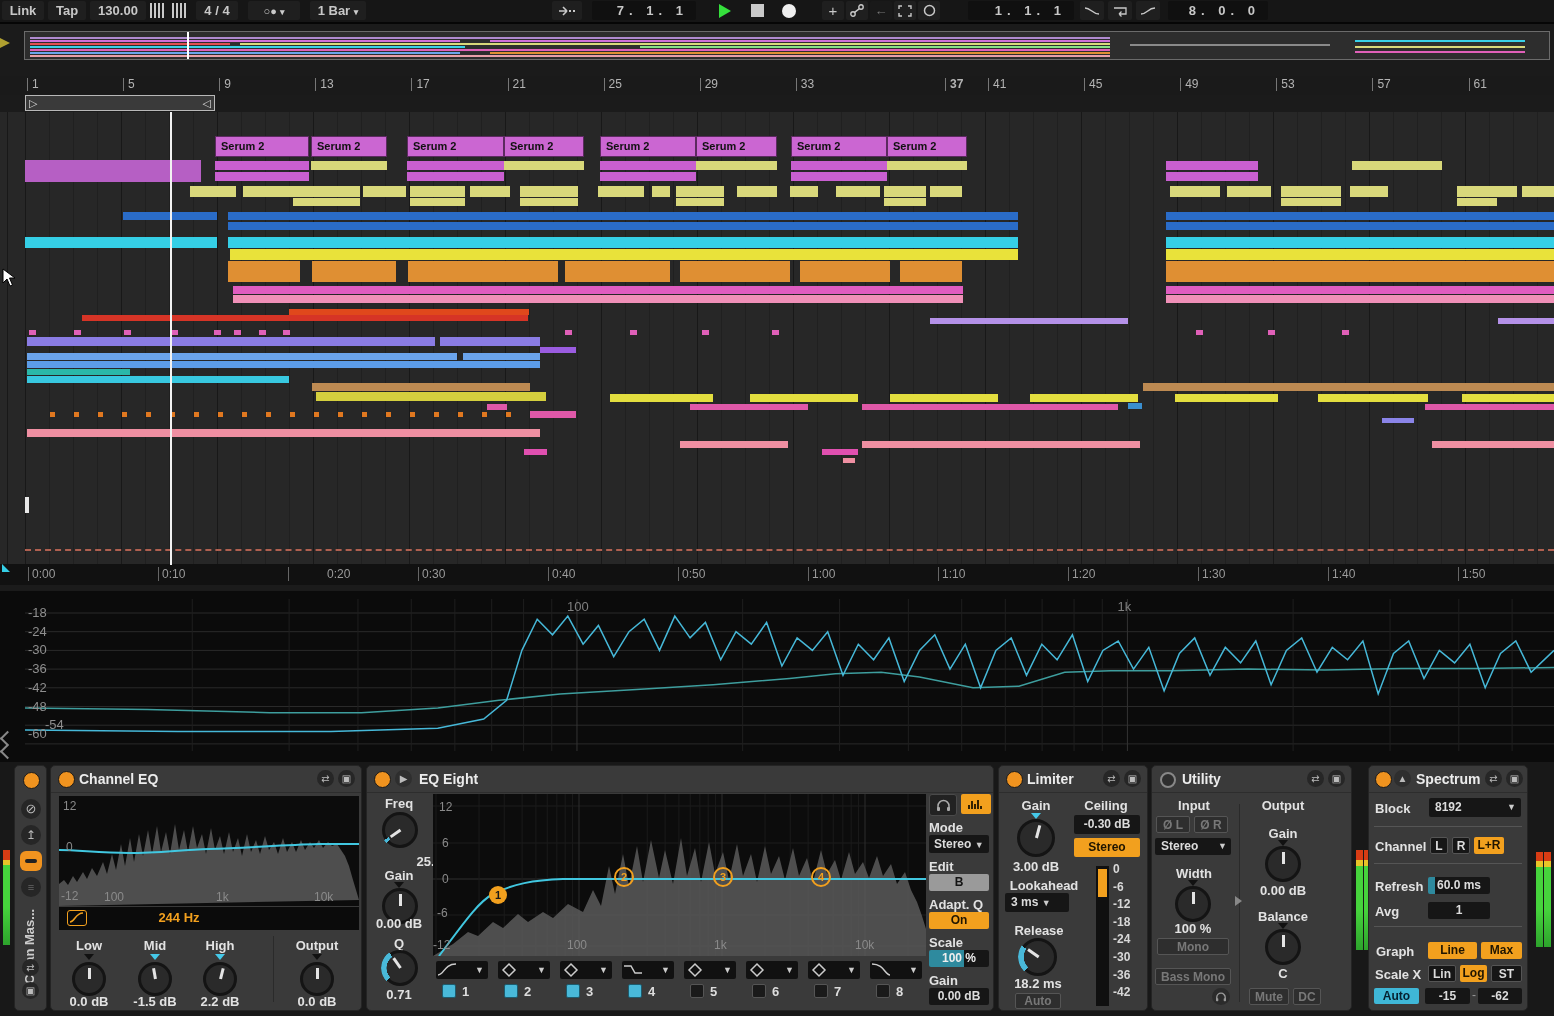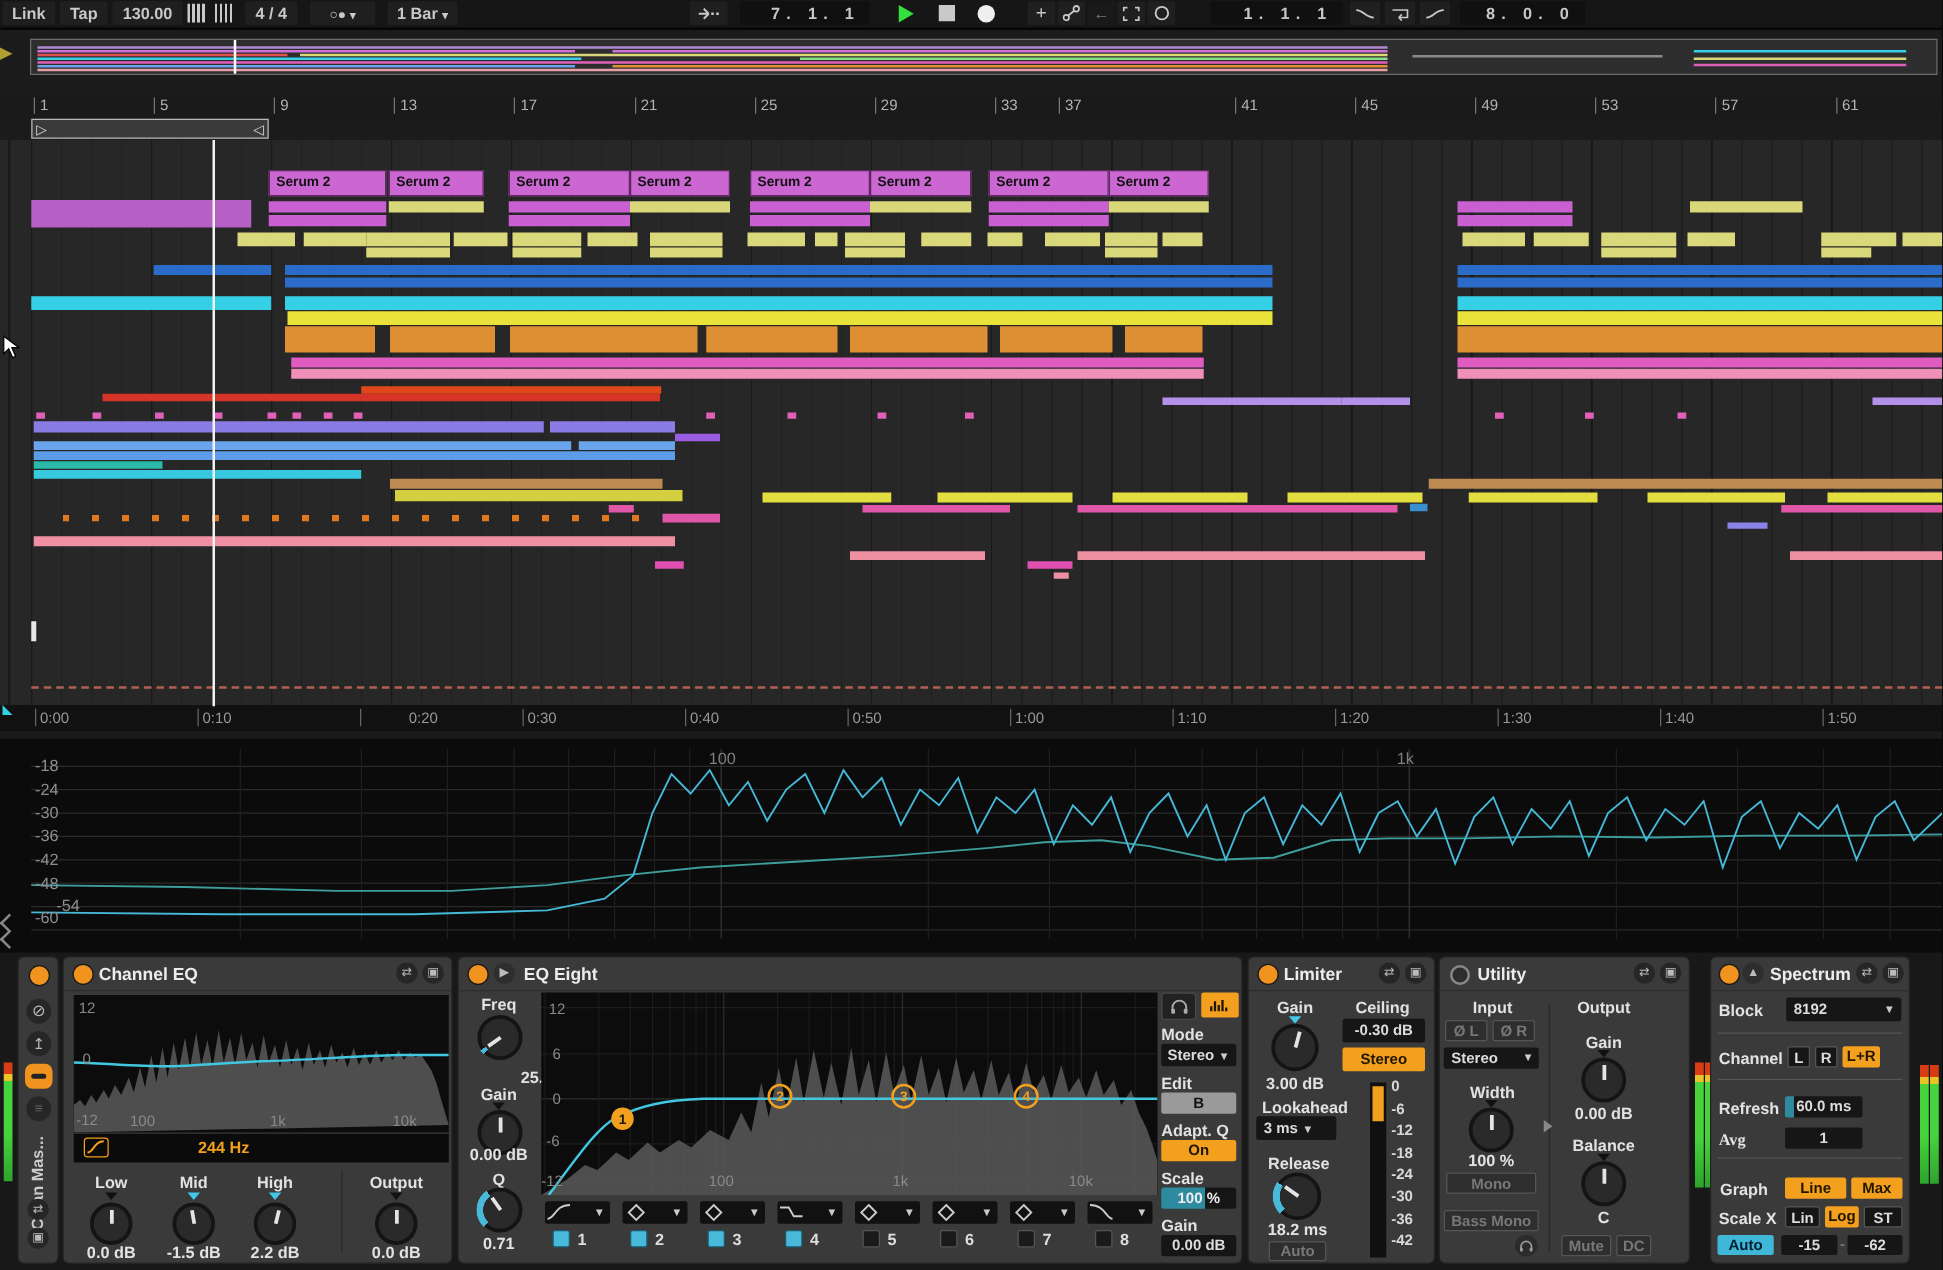--- a/index.html
+++ b/index.html
@@ -177,21 +177,21 @@
   <div id="barRuler">
       <div class="barnum" style="left: 27px;">1</div>
       <div class="barnum" style="left: 123.1px;">5</div>
       <div class="barnum" style="left: 219.2px;">9</div>
       <div class="barnum" style="left: 315.3px;">13</div>
       <div class="barnum" style="left: 411.4px;">17</div>
       <div class="barnum" style="left: 507.5px;">21</div>
       <div class="barnum" style="left: 603.6px;">25</div>
       <div class="barnum" style="left: 699.7px;">29</div>
       <div class="barnum" style="left: 795.8px;">33</div>
-      <div class="barnum" style="left: 847px;">37</div>
+      <div class="barnum" style="left: 945px; font-weight: bold;">37</div>
       <div class="barnum" style="left: 988px;">41</div>
       <div class="barnum" style="left: 1084.1px;">45</div>
       <div class="barnum" style="left: 1180.2px;">49</div>
       <div class="barnum" style="left: 1276.3px;">53</div>
       <div class="barnum" style="left: 1372.4px;">57</div>
       <div class="barnum" style="left: 1468.5px;">61</div>
     </div>
   <div id="loopBrace">
     <span style="position:absolute;left:3px;top:1px;">▷</span>
     <span style="position:absolute;right:3px;top:1px;">◁</span>
@@ -763,21 +763,21 @@
       <div class="lab" style="left:6px;top:35px;text-align:left;">Block</div>
       <div class="vbox" style="left:60px;top:32px;width:92px;height:19px;line-height:19px;text-align:left;padding-left:6px;"><span>8192</span><span class="ddarr" style="float:right;margin-right:5px;">▼</span></div>
       <div class="divider" style="left:5px;top:60px;width:148px;height:1px;background:#555;"></div>
       <div class="lab" style="left:6px;top:73px;text-align:left;">Channel</div>
       <div class="vbox" style="left:61px;top:71px;width:18px;height:17px;line-height:17px;border:1px solid #555;">L</div>
       <div class="vbox" style="left:83px;top:71px;width:18px;height:17px;line-height:17px;border:1px solid #555;">R</div>
       <div class="obtn" style="left:105px;top:71px;width:30px;height:17px;line-height:17px;">L+R</div>
       <div class="divider" style="left:5px;top:97px;width:148px;height:1px;background:#555;"></div>
       <div class="lab" style="left:6px;top:113px;text-align:left;">Refresh</div>
       <div class="vbox" style="left:59px;top:111px;width:62px;height:17px;line-height:17px;background:linear-gradient(90deg,#2e8a9e 0 12%,#161616 12%);">60.0 ms</div>
-      <div class="lab" style="left:6px;top:138px;text-align:right;font-family:Liberation Serif, serif;">Avg</div>
+      <div class="lab" style="left:6px;top:138px;text-align:right;">Avg</div>
       <div class="vbox" style="left:59px;top:136px;width:62px;height:17px;line-height:17px;">1</div>
       <div class="divider" style="left:5px;top:160px;width:148px;height:1px;background:#555;"></div>
       <div class="lab" style="left:7px;top:178px;text-align:left;">Graph</div>
       <div class="obtn" style="left:59px;top:176px;width:49px;height:17px;line-height:17px;">Line</div>
       <div class="obtn" style="left:112px;top:176px;width:41px;height:17px;line-height:17px;">Max</div>
       <div class="lab" style="left:6px;top:201px;text-align:left;">Scale X</div>
       <div class="vbox" style="left:59px;top:199px;width:28px;height:17px;line-height:16px;border:1px solid #555;">Lin</div>
       <div class="obtn" style="left:91px;top:199px;width:27px;height:17px;line-height:17px;">Log</div>
       <div class="vbox" style="left:122px;top:199px;width:31px;height:17px;line-height:16px;border:1px solid #555;">ST</div>
       <div class="cybtn" style="left:5px;top:222px;width:45px;height:16px;line-height:16px;">Auto</div>

